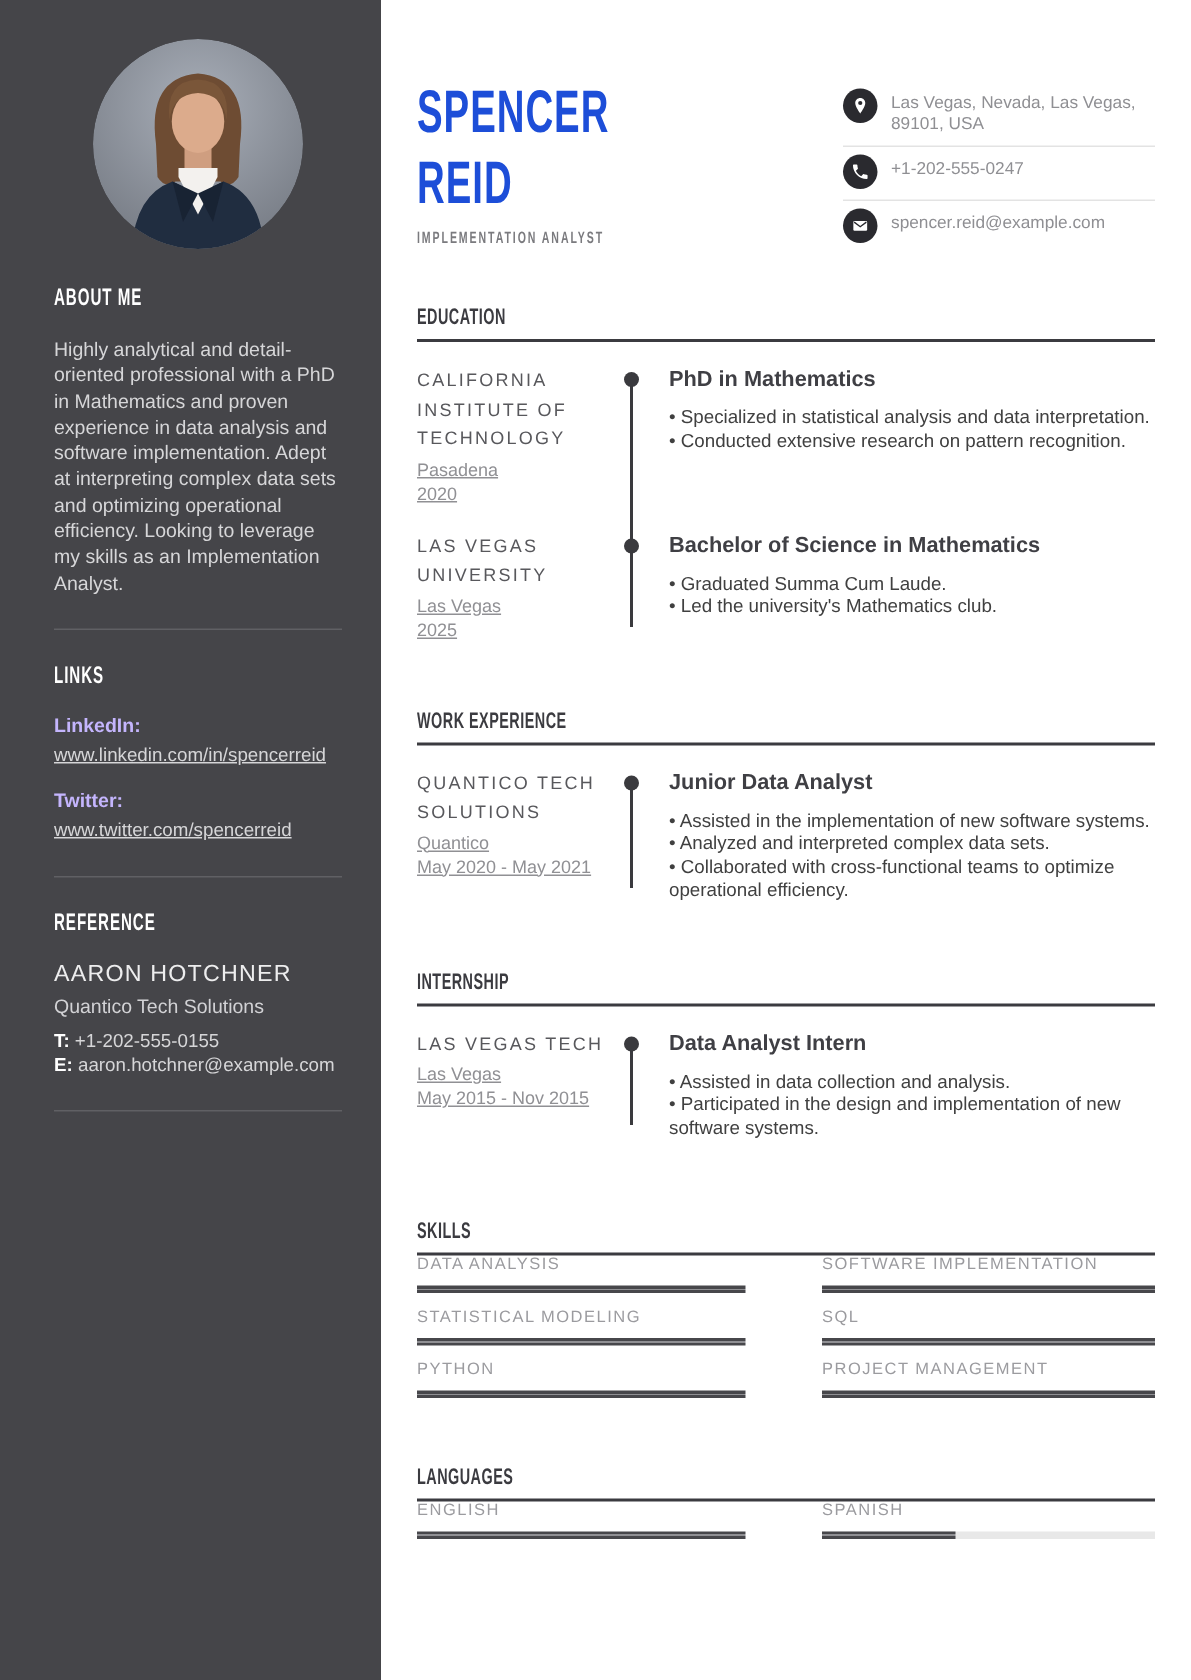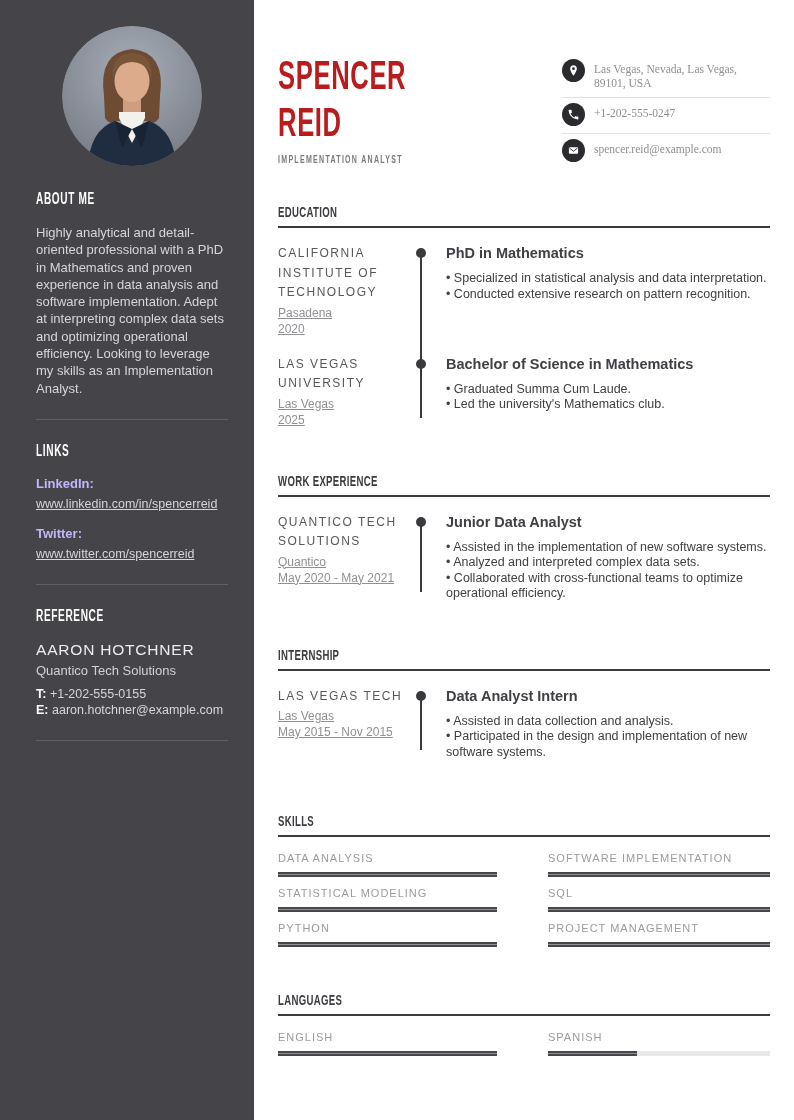--- a/index.html
+++ b/index.html
@@ -21,24 +21,24 @@
   .ref-company { font-size: 13px; color: #d2d2d5; margin-bottom: 8px; }
   .ref-line { font-size: 12.5px; color: #d6d6d8; line-height: 16px; }
   .ref-line b { color: #fff; font-weight: bold; }
   .hobby-list { list-style: none; margin-top: 18px; }
   .hobby-list li { font-size: 11.5px; letter-spacing: 1.5px; color: #d4d4d6; margin-bottom: 13px; }
   .hobby-list li::before { content: "• "; margin-right: 2px; }
 
   
   .main { flex: 1; padding: 52px 24px 0 24px; background: #fff; }
   .head { display: flex; justify-content: space-between; margin-bottom: 34px; }
-  .name-line { font-size: 40px; font-weight: bold; color: #b91c1c; line-height: 47px; letter-spacing: 1px; }
+  .name-line { font-size: 40px; font-weight: bold; color: #1d4ed8; line-height: 47px; letter-spacing: 1px; }
   .name-line .cond, .job-title .cond, .main-h .cond { transform: scaleX(0.64); }
   .job-title { font-size: 11px; font-weight: bold; color: #7a7a7e; letter-spacing: 2px; margin-top: 7px; }
-  .contact-block { width: 208px; margin-top: 2px; font-family: Liberation Serif, serif; }
+  .contact-block { width: 208px; margin-top: 2px; }
   .contact-row { display: flex; align-items: flex-start; gap: 9px; padding: 5px 0 7px 0; }
   .contact-row.sep { border-bottom: 1px solid #e3e3e3; }
   .c-icon { width: 23px; height: 23px; border-radius: 50%; background: #2a2a2f; flex: 0 0 23px; display: flex; align-items: center; justify-content: center; }
   .c-icon svg { width: 13px; height: 13px; }
   .contact-text { font-size: 11.5px; color: #8f8f93; line-height: 14px; padding-top: 3px; }
 
   .main-sec { margin-bottom: 44px; }
   .main-h { font-size: 15px; font-weight: bold; color: #3b3b40; border-bottom: 2px solid #3b3b40; padding-bottom: 6px; letter-spacing: 0.5px; }
   .entries { position: relative; margin-top: 16px; }
   .entries::before { content: ""; position: absolute; left: 142px; top: 10px; bottom: 10px; width: 2px; background: #3a3a3e; }
@@ -47,21 +47,21 @@
   .org { font-size: 12px; letter-spacing: 1.5px; color: #58585c; line-height: 19.5px; }
   .loc, .date { font-size: 12px; color: #909094; line-height: 15px; margin-top: 1px; text-decoration: underline; }
   .loc { margin-top: 3px; }
   .tl { position: relative; }
   .dot { position: absolute; left: 0; top: 4px; width: 10px; height: 10px; border-radius: 50%; background: #3a3a3e; }
   .entry-title { font-size: 14.5px; font-weight: 600; color: #3f3f44; line-height: 19px; }
   .bullets { list-style: none; margin-top: 8px; }
   .bullets li { font-size: 12.5px; color: #404040; line-height: 15.5px; }
   .bullets li::before { content: "• "; }
 
-  .two-col { display: grid; grid-template-columns: 219px 222px; column-gap: 51px; row-gap: 10px; margin-top: 15px; }
+  .two-col { display: grid; grid-template-columns: 219px 222px; column-gap: 51px; row-gap: 10px; }
   .meter-label { font-size: 11px; letter-spacing: 1px; color: #9b9b9f; }
   .meter-track { height: 5px; background: #e8e8e8; margin-top: 8px; }
   .meter-fill { height: 5px; background: linear-gradient(to bottom, #47474b 0 2px, #909094 2px 3px, #47474b 3px 5px); }
 </style>
 </head>
 <body>
 
 <div class="page">
 
   <aside class="sidebar">

